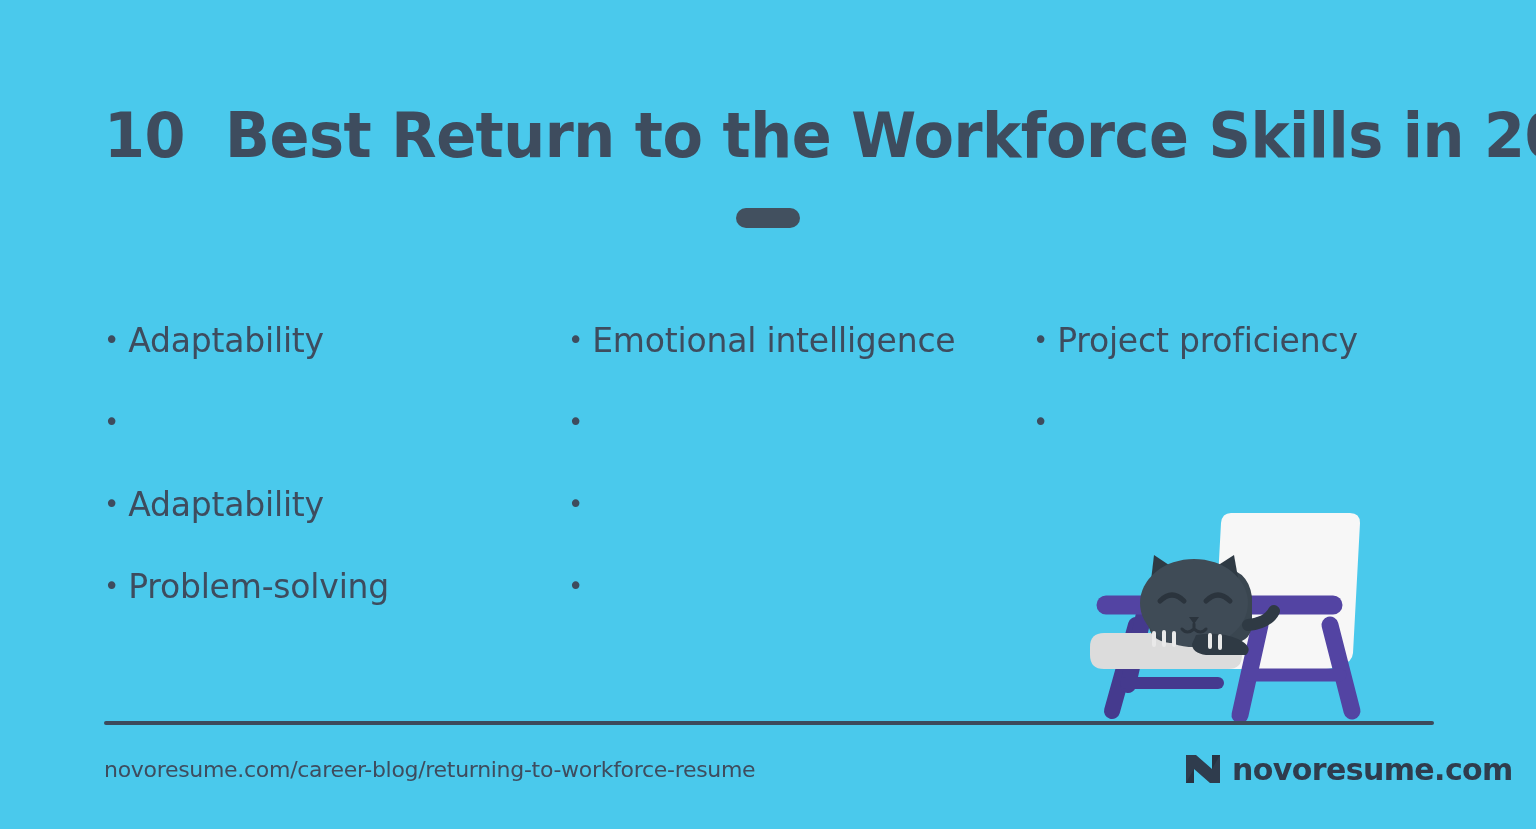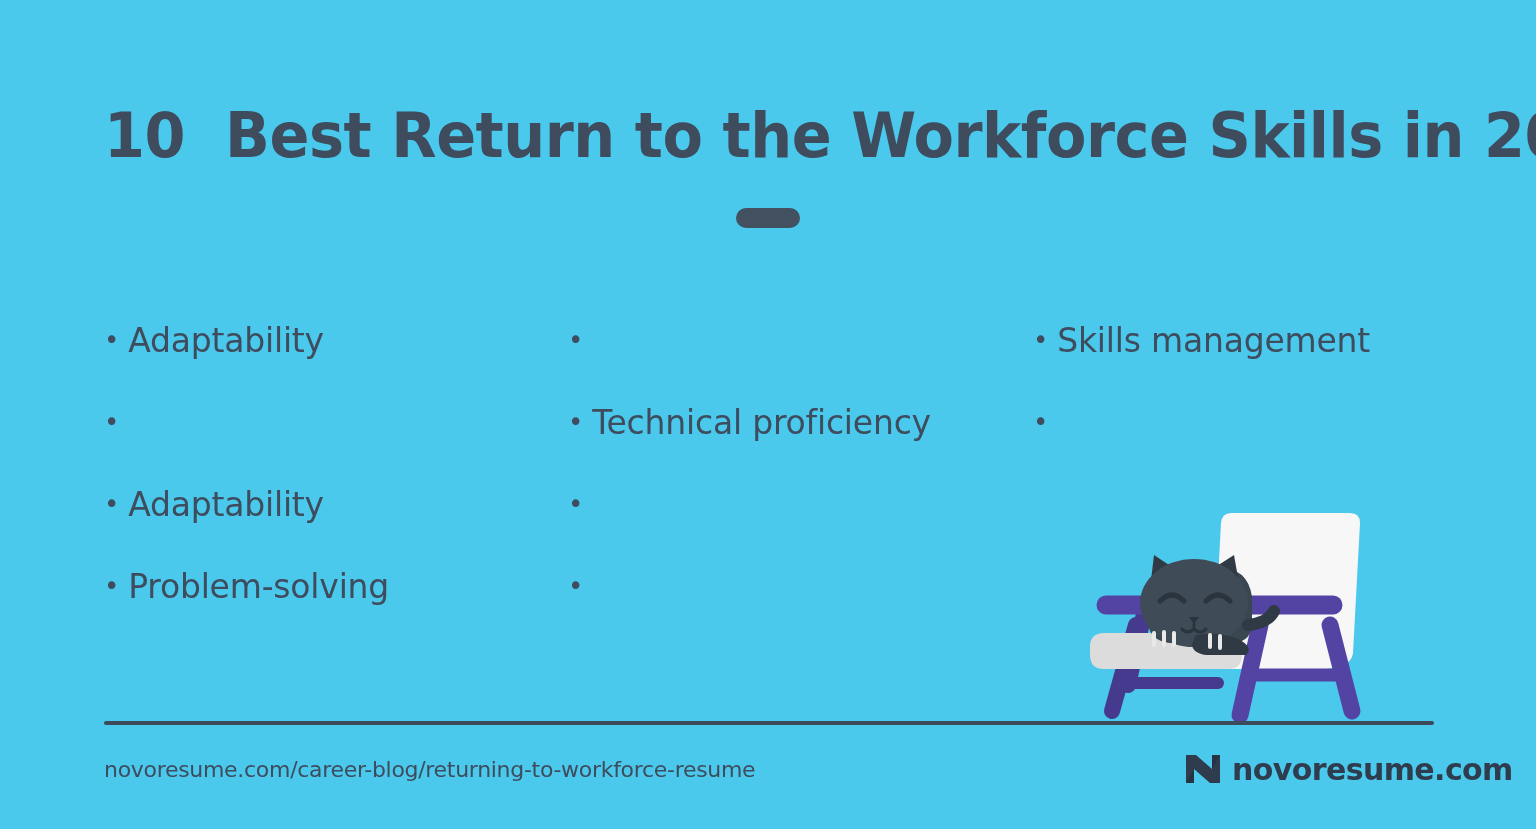--- a/index.html
+++ b/index.html
@@ -144,37 +144,37 @@
     </div>
     <div class="skill-item">
       <span class="bullet">•</span>
       <span>Problem-solving</span>
     </div>
   </div>
 
   <div id="col-2" class="col">
     <div class="skill-item">
       <span class="bullet">•</span>
-    </div>
-    <div class="skill-item">
-      <span class="bullet">•</span>
-      <span>Technical proficiency</span>
+      <span>Emotional intelligence</span>
+    </div>
+    <div class="skill-item">
+      <span class="bullet">•</span>
     </div>
     <div class="skill-item">
       <span class="bullet">•</span>
     </div>
     <div class="skill-item">
       <span class="bullet">•</span>
     </div>
   </div>
 
   <div id="col-3" class="col">
     <div class="skill-item">
       <span class="bullet">•</span>
-      <span>Skills management</span>
+      <span>Project proficiency</span>
     </div>
     <div class="skill-item">
       <span class="bullet">•</span>
     </div>
   </div>
 
   <svg id="illustration" viewBox="0 0 300 225">
 
     <path d="M143 8 L262 8 Q272 8 272 18 L265 148 Q264 158 254 158 L135 158
              Q125 158 126 148 L133 18 Q134 8 143 8 Z" fill="#f7f7f7"></path>

